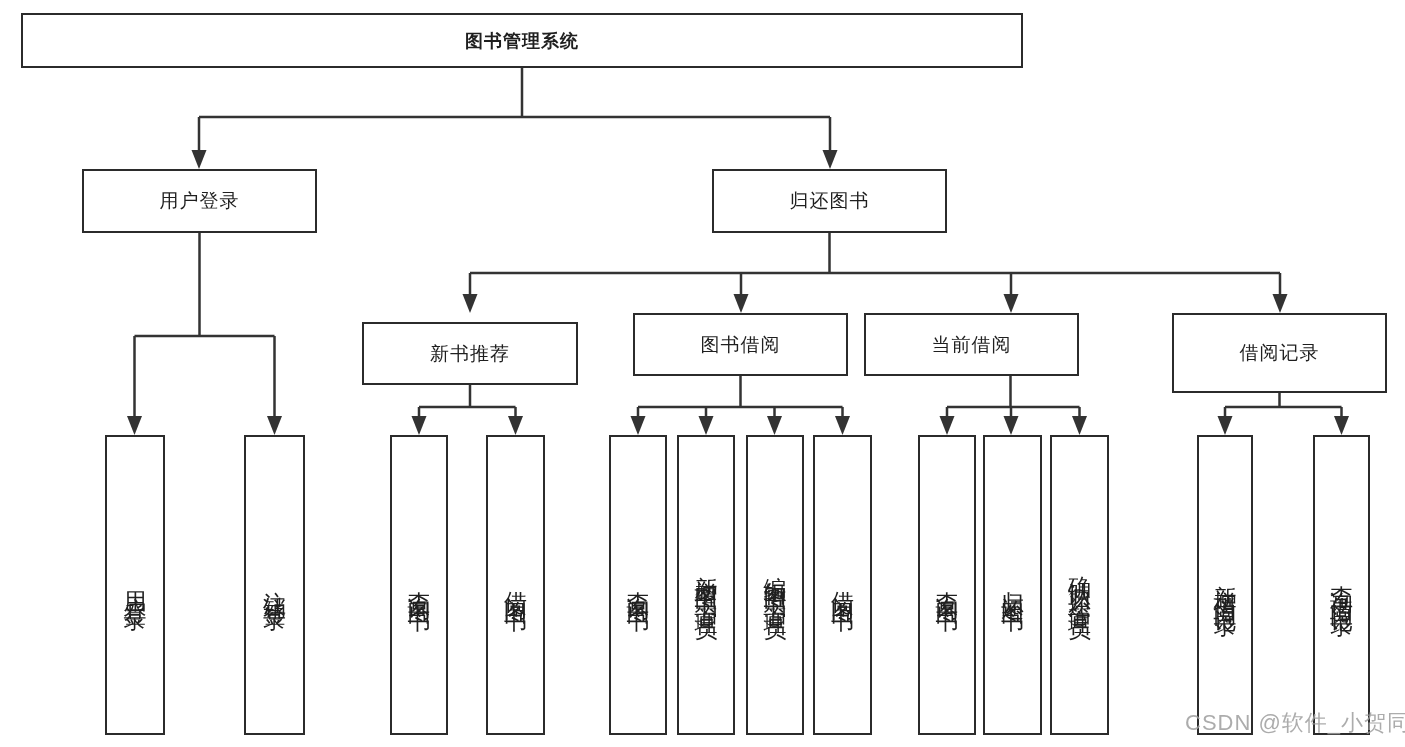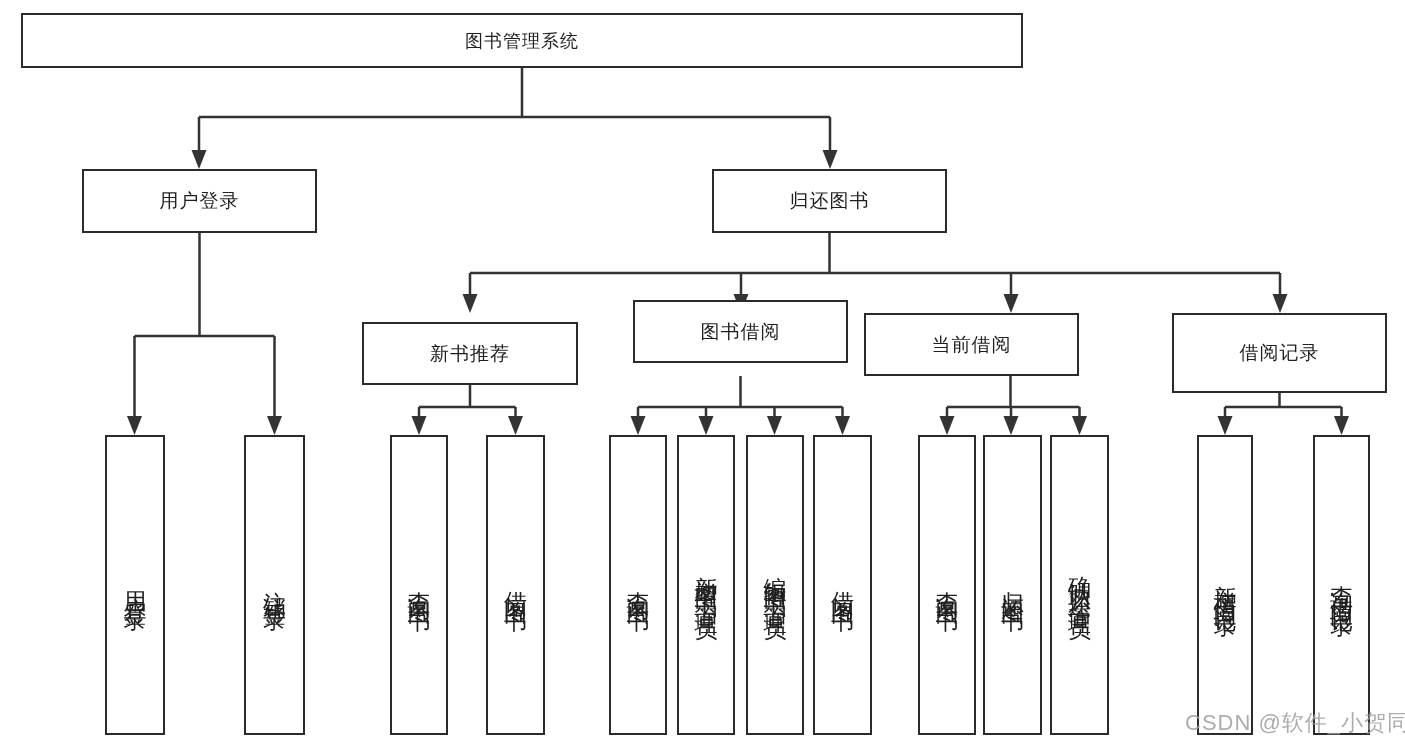--- a/index.html
+++ b/index.html
@@ -83,27 +83,27 @@
       <polygon points="774.5,435 767,416 782,416"></polygon>
       <polygon points="842.5,435 835,416 850,416"></polygon>
       <polygon points="947,435 939.5,416 954.5,416"></polygon>
       <polygon points="1011,435 1003.5,416 1018.5,416"></polygon>
       <polygon points="1079.5,435 1072,416 1087,416"></polygon>
       <polygon points="1225,435 1217.5,416 1232.5,416"></polygon>
       <polygon points="1341.5,435 1334,416 1349,416"></polygon>
     </g>
   </svg>
 
-  <div class="node root" style="left:21px;top:13px;width:1002px;height:55px;">图书管理系统</div>
+  <div class="node root" style="left:21px;top:13px;width:1002px;height:55px;font-weight:bold;">图书管理系统</div>
 
   <div class="node" style="left:82px;top:169px;width:235px;height:64px;">用户登录</div>
   <div class="node" style="left:712px;top:169px;width:235px;height:64px;">归还图书</div>
 
   <div class="node" style="left:362px;top:322px;width:216px;height:63px;font-family:Liberation Mono, monospace;">新书推荐</div>
-  <div class="node" style="left:633px;top:300px;width:215px;height:63px;">图书借阅</div>
+  <div class="node" style="left:633px;top:313px;width:215px;height:63px;">图书借阅</div>
   <div class="node" style="left:864px;top:313px;width:215px;height:63px;">当前借阅</div>
   <div class="node" style="left:1172px;top:313px;width:215px;height:80px;">借阅记录</div>
 
   <div class="node leaf" style="left:105px;top:435px;width:60px;height:300px;">用户登录</div>
   <div class="node leaf" style="left:244px;top:435px;width:61px;height:300px;">注销登录</div>
 
   <div class="node leaf" style="left:390px;top:435px;width:58px;height:300px;">查询图书</div>
   <div class="node leaf" style="left:486px;top:435px;width:59px;height:300px;">借阅图书</div>
 
   <div class="node leaf" style="left:609px;top:435px;width:58px;height:300px;">查询图书</div>

